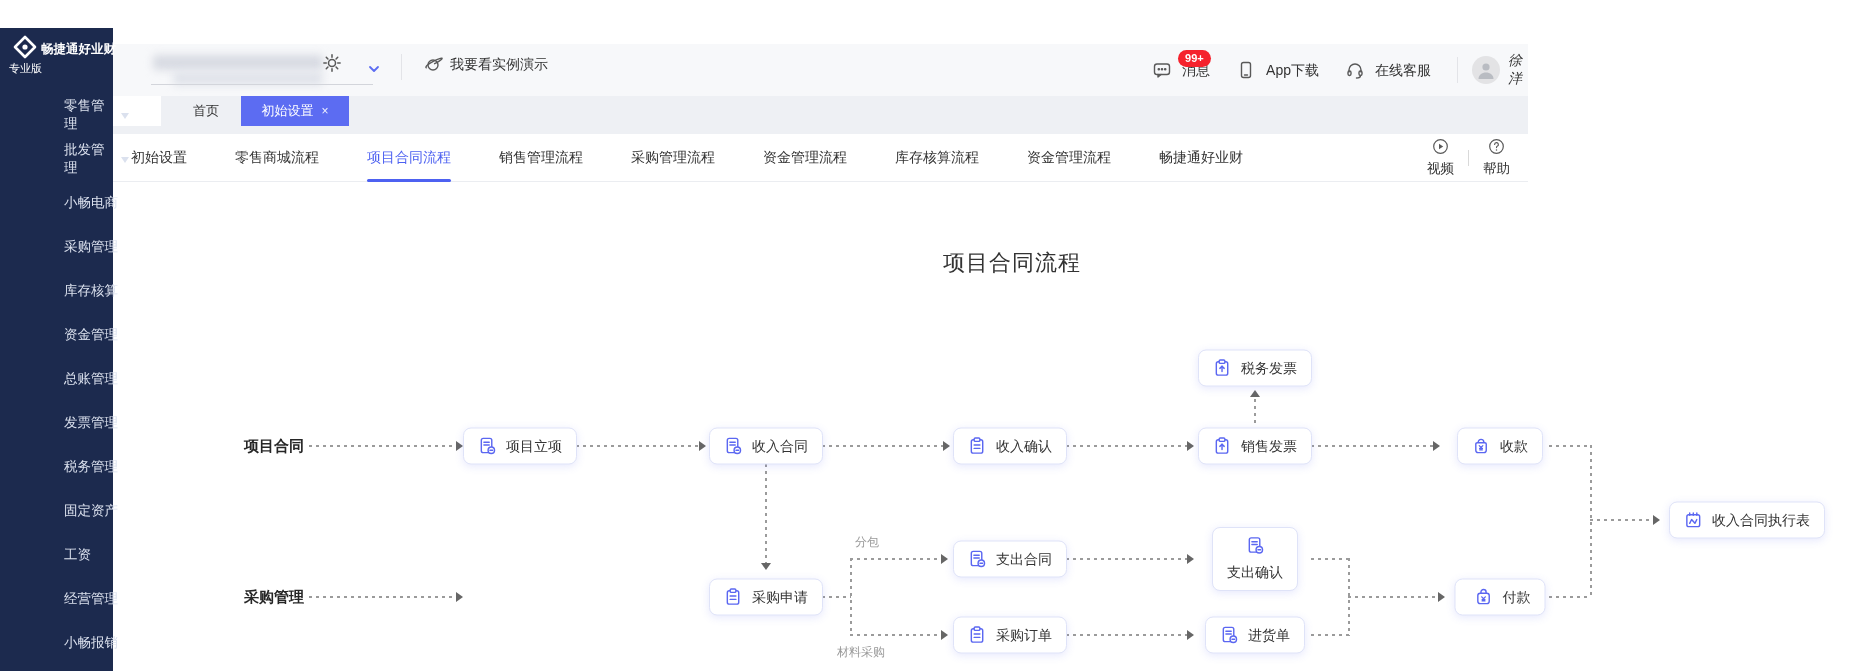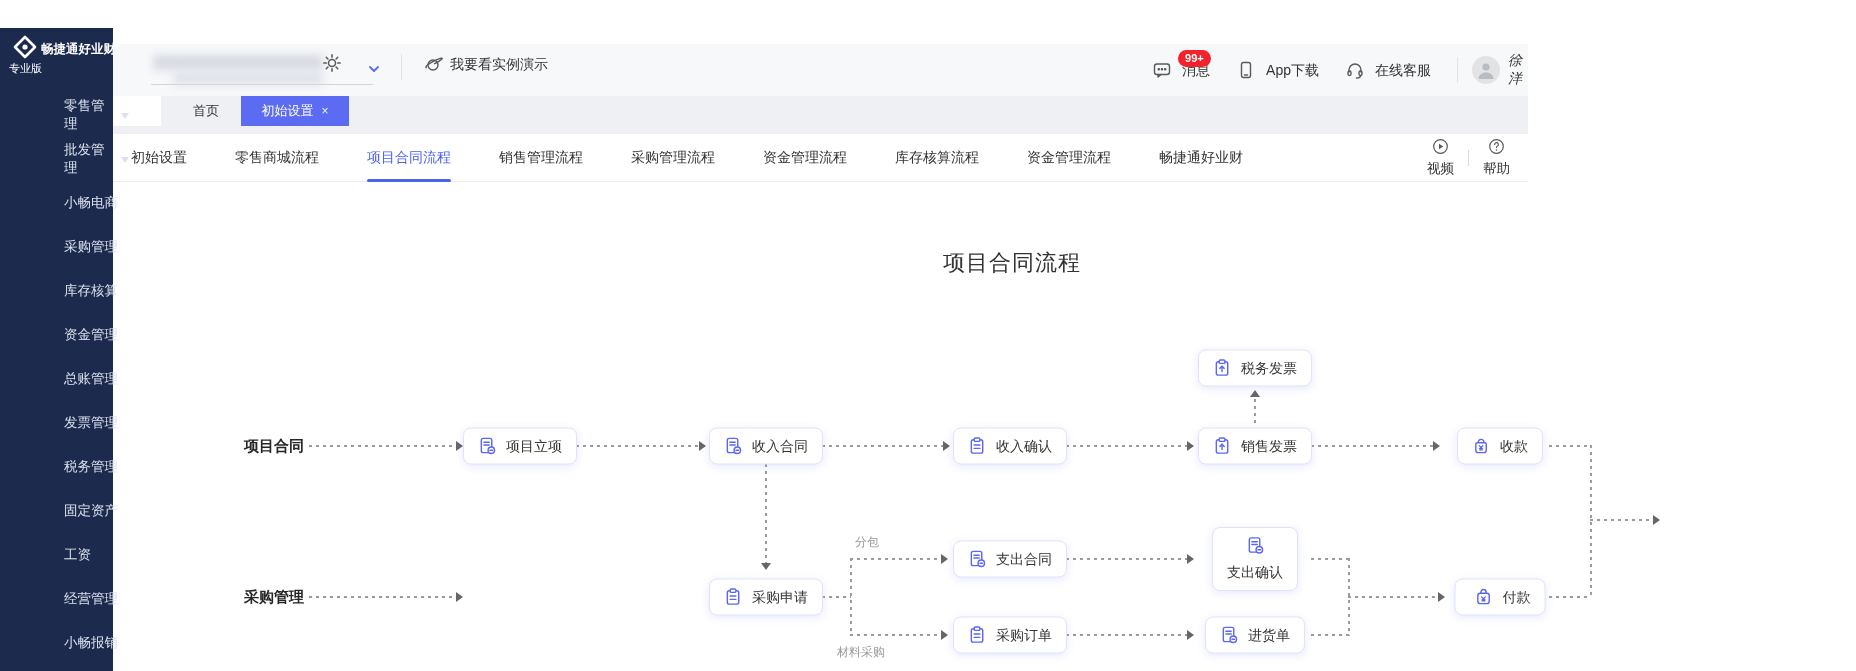--- a/index.html
+++ b/index.html
@@ -368,20 +368,26 @@
               <use href="#sym-invoice"></use>
             </svg>
           <span>销售发票</span>
         </div>
         <div class="node" style="left:1387px;top:264px;">
           <svg class="nicon" viewBox="0 0 20 20">
               <use href="#sym-money-pot"></use>
             </svg>
           <span>收款</span>
         </div>
+        <div class="node" style="left:1634px;top:338px;">
+          <svg class="nicon" viewBox="0 0 20 20">
+              <use href="#sym-cal-report"></use>
+            </svg>
+          <span>收入合同执行表</span>
+        </div>
 
         <div class="node" style="left:653px;top:415px;">
           <svg class="nicon" viewBox="0 0 20 20">
               <use href="#sym-clip"></use>
             </svg>
           <span>采购申请</span>
         </div>
         <div class="node" style="left:897px;top:377px;">
           <svg class="nicon" viewBox="0 0 20 20">
               <use href="#sym-doc"></use>

